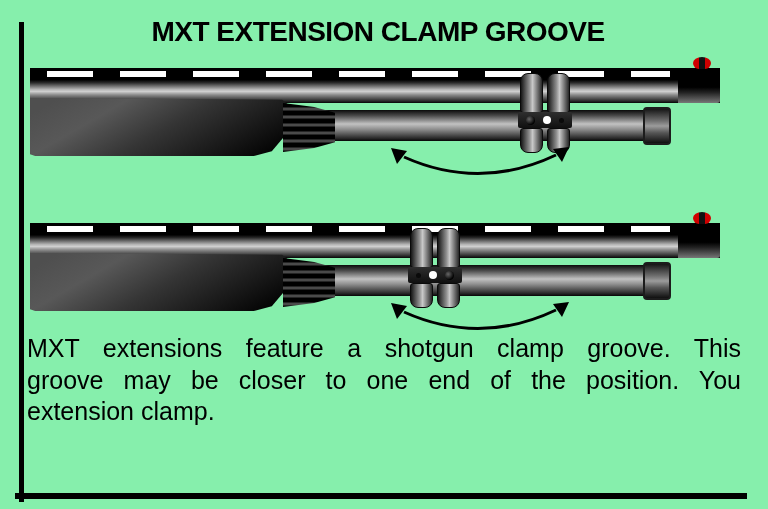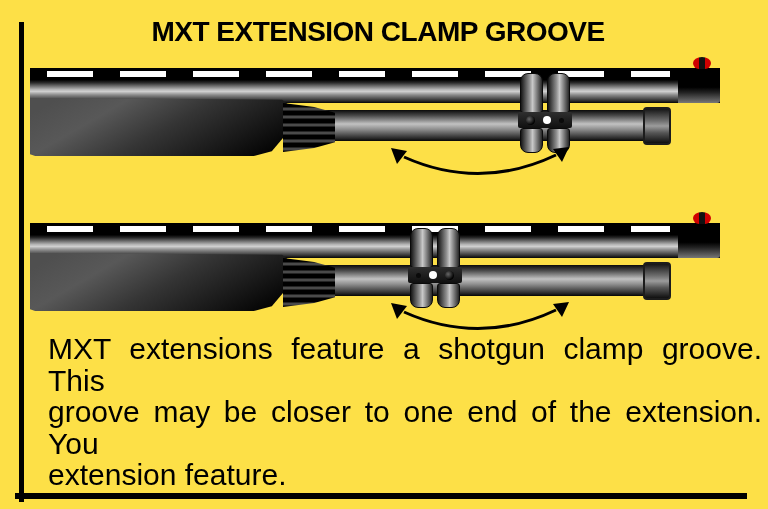--- a/index.html
+++ b/index.html
@@ -1,16 +1,16 @@
 <!DOCTYPE html>
 <html><head>
 <meta charset="utf-8">
 <style>
   html,body{margin:0;padding:0;background:#fff;}
-  #page{position:relative;width:768px;height:509px;background:#fde047;overflow:hidden;
+  #page{position:relative;width:768px;height:509px;background:#86efac;overflow:hidden;
         font-family:"Liberation Sans", sans-serif;color:#000;}
 
   
   .frame-left{position:absolute;left:19px;top:22px;width:5px;height:480px;background:#000;}
   .frame-bottom{position:absolute;left:15px;top:493px;width:732px;height:6px;background:#000;}
 
   
   .title{position:absolute;left:22px;top:16px;width:712px;text-align:center;
          font-size:28px;font-weight:bold;letter-spacing:-0.5px;white-space:nowrap;}
 
@@ -53,22 +53,22 @@
         background:linear-gradient(to bottom,#2e2e2e,#101010);
         display:flex;align-items:center;justify-content:space-evenly;}
   .dot{border-radius:50%;}
   .dot.large-dark{width:9px;height:9px;background:radial-gradient(circle at 35% 35%,#666,#000 70%);}
   .dot.white{width:8px;height:8px;background:#fff;}
   .dot.small-dark{width:5px;height:5px;background:#0a0a0a;}
 
   .arrow{position:absolute;left:360px;top:88px;width:180px;height:40px;}
 
   
-  .body-text{position:absolute;left:48px;top:333px;width:714px;
-             font-size:30px;line-height:31.6px;}
+  .body-text{position:absolute;left:27px;top:333px;width:714px;
+             font-size:25px;line-height:31.6px;}
   .body-line{text-align:justify;text-align-last:justify;}
   .body-line.last{text-align-last:left;}
 </style>
 </head>
 <body>
 
 <div id="page">
   <div class="frame-left"></div>
   <div class="frame-bottom"></div>
 
@@ -127,16 +127,16 @@
     </div>
     <svg class="arrow" viewBox="0 0 180 40">
       <path d="M14 12 Q90 46 166 10" stroke="#000" stroke-width="3" fill="none"></path>
       <polygon points="1,3 17,6 7,19" fill="#000"></polygon>
       <polygon points="179,2 163,4 172,17" fill="#000"></polygon>
     </svg>
   </div>
 
   <div class="body-text">
       <div class="body-line">MXT extensions feature a shotgun clamp groove. This</div>
-      <div class="body-line">groove may be closer to one end of the extension. You</div>
-      <div class="body-line last">extension feature.</div>
+      <div class="body-line">groove may be closer to one end of the position. You</div>
+      <div class="body-line last">extension clamp.</div>
     </div>
 </div>
 
 </body></html>

